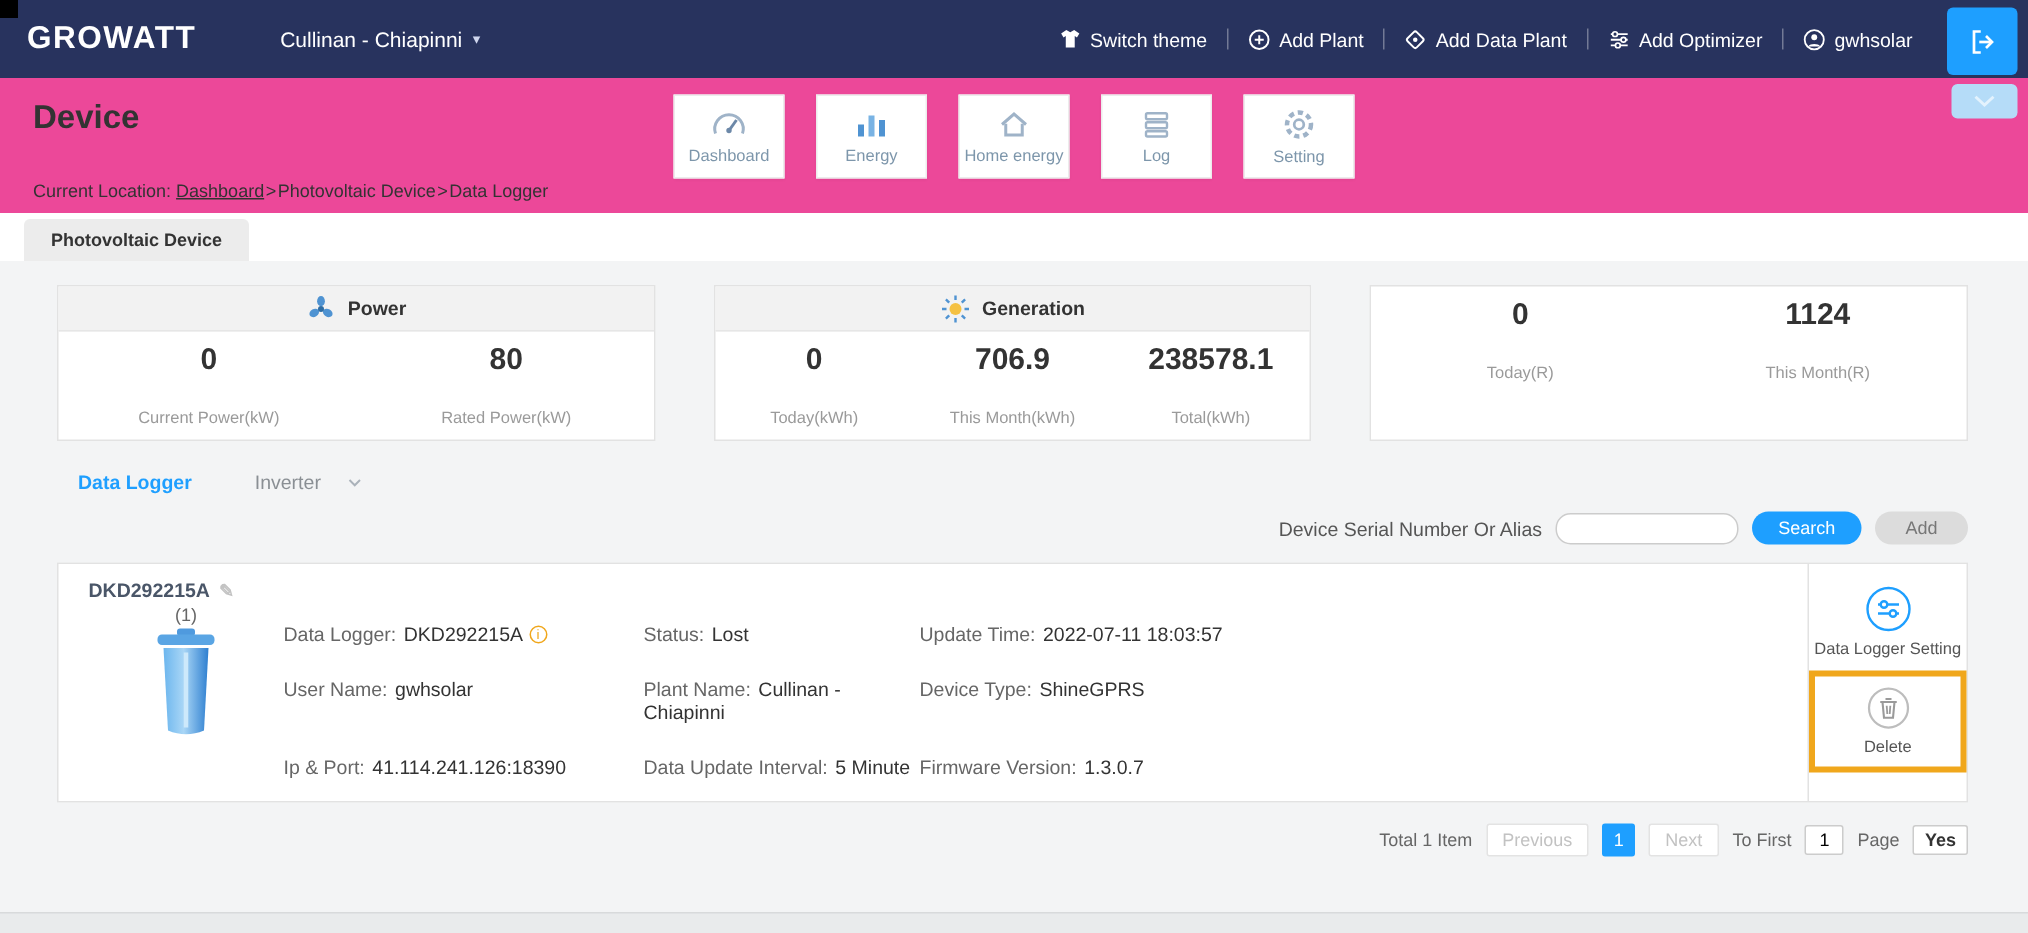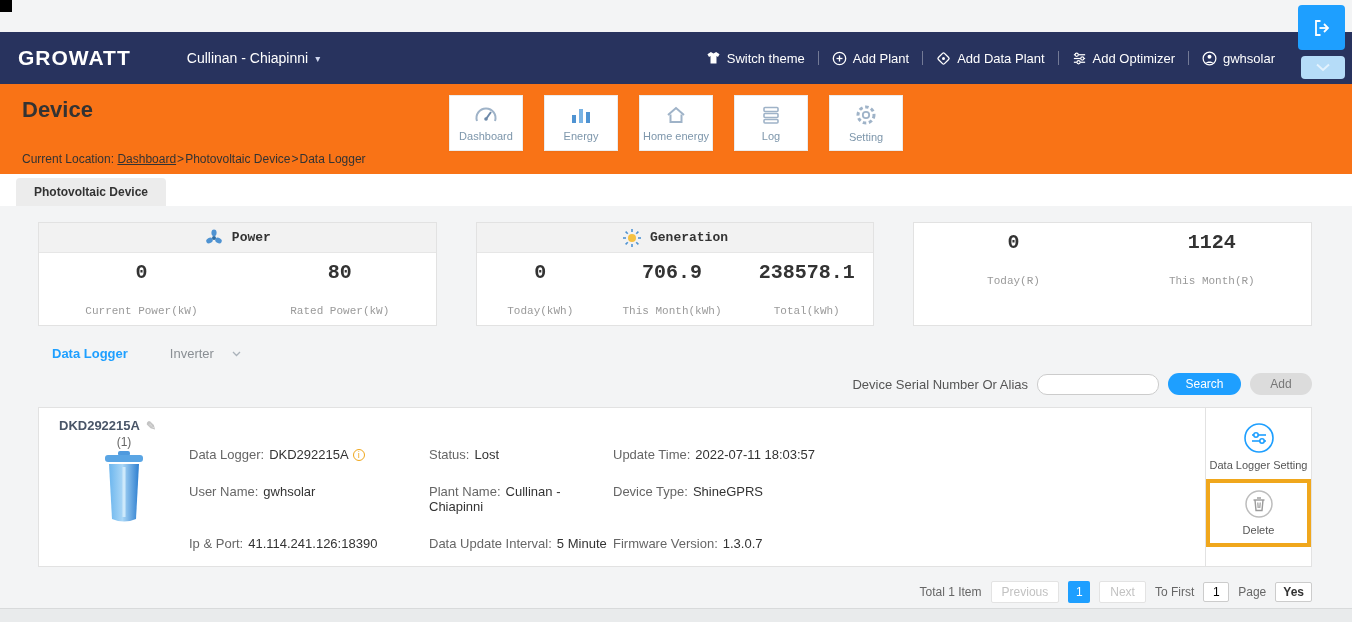--- a/index.html
+++ b/index.html
@@ -2,52 +2,52 @@
 <html><head>
 <meta charset="utf-8">
 <style>
   * { box-sizing: border-box; margin: 0; padding: 0; }
   html,body { width:1352px; height:622px; }
   body { font-family:"Liberation Sans",sans-serif; background:#f3f4f5; position:relative; overflow:hidden; }
 
   .corner-artifact { position:absolute; left:0; top:0; width:12px; height:12px; background:#000; z-index:60; }
 
   
-  .navbar { height:52px; background:#28335e; display:flex; align-items:center; color:#fff; padding:0 64px 0 18px;margin-top:32px; }
+  .navbar { height:52px; background:#28335e; display:flex; align-items:center; color:#fff; padding:0 64px 0 18px; }
   .logo { font-size:21px; font-weight:bold; letter-spacing:1px; cursor:default; }
   .plant-selector { margin-left:56px; font-size:14px; display:flex; align-items:center; gap:7px; cursor:pointer; }
   .caret { font-size:10px; color:#cfd6ee; }
   .nav-right { margin-left:auto; display:flex; align-items:center; font-size:13px; }
   .nav-item { display:flex; align-items:center; gap:6px; padding:0 13px; cursor:pointer; white-space:nowrap; }
   .nav-sep { width:1px; height:14px; background:rgba(255,255,255,.35); }
   .nav-item svg { display:block; }
 
   
   .float-actions { position:absolute; top:5px; right:7px; z-index:55; display:flex; flex-direction:column; align-items:flex-end; gap:6px; }
   .logout-btn { width:47px; height:45px; background:#1e9fff; border-radius:4px; display:flex; align-items:center; justify-content:center; cursor:pointer; }
   .collapse-btn { width:44px; height:23px; background:#b5dcf8; border-radius:4px; display:flex; align-items:center; justify-content:center; cursor:pointer; }
 
   
-  .header { background:#f97316; height:90px; position:relative; }
+  .header { background:#ec4899; height:90px; position:relative; }
   .page-title { position:absolute; left:22px; top:13px; font-size:22px; font-weight:bold; color:#333; }
   .nav-cards { position:absolute; left:50%; transform:translateX(-50%); top:11px; display:flex; gap:21px; }
   .nav-card { width:74px; height:56px; background:#fff; border:1px solid #ececec; box-shadow:0 1px 2px rgba(0,0,0,.05); display:flex; flex-direction:column; align-items:center; justify-content:center; gap:5px; cursor:pointer; }
   .nav-card-label { font-size:11px; color:#7d96ab; }
   .breadcrumb { position:absolute; left:22px; bottom:8px; font-size:12px; color:#333; }
   .breadcrumb .link { text-decoration:underline; cursor:pointer; }
   .breadcrumb .sep { margin:0 1px; }
 
   
   .tab-strip { background:#fff; height:32px; padding-left:16px; display:flex; align-items:flex-end; }
   .pv-tab { height:28px; padding:0 18px; background:#ececec; border-radius:4px 4px 0 0; display:flex; align-items:center; font-size:12px; font-weight:bold; color:#333; cursor:pointer; }
 
   
   .content { height:448px; background:#f3f4f5; padding:16px 40px 0 38px; position:relative; }
 
-  .stat-row { display:flex; gap:39px;font-family:Liberation Mono, monospace; }
+  .stat-row { display:flex; gap:39px; }
   .stat-card { flex:1; background:#fff; border:1px solid #e2e2e2; }
   .stat-head { height:30px; background:#f2f2f2; border-bottom:1px solid #e6e6e6; display:flex; align-items:center; justify-content:center; gap:8px; }
   .stat-title { font-size:13px; font-weight:bold; color:#333; }
   .stat-body { height:72px; display:flex; align-items:center; justify-content:space-around; }
   .stat { text-align:center; min-width:90px; }
   .stat-value { font-size:20px; font-weight:bold; color:#333; }
   .stat-label { font-size:11px; color:#9a9a9a; margin-top:21px; }
 
   .device-tabs { margin:20px 0 0 14px; display:flex; align-items:center; gap:42px; font-size:13px; }
   .tab-active { color:#1e9fff; font-weight:bold; cursor:pointer; }

